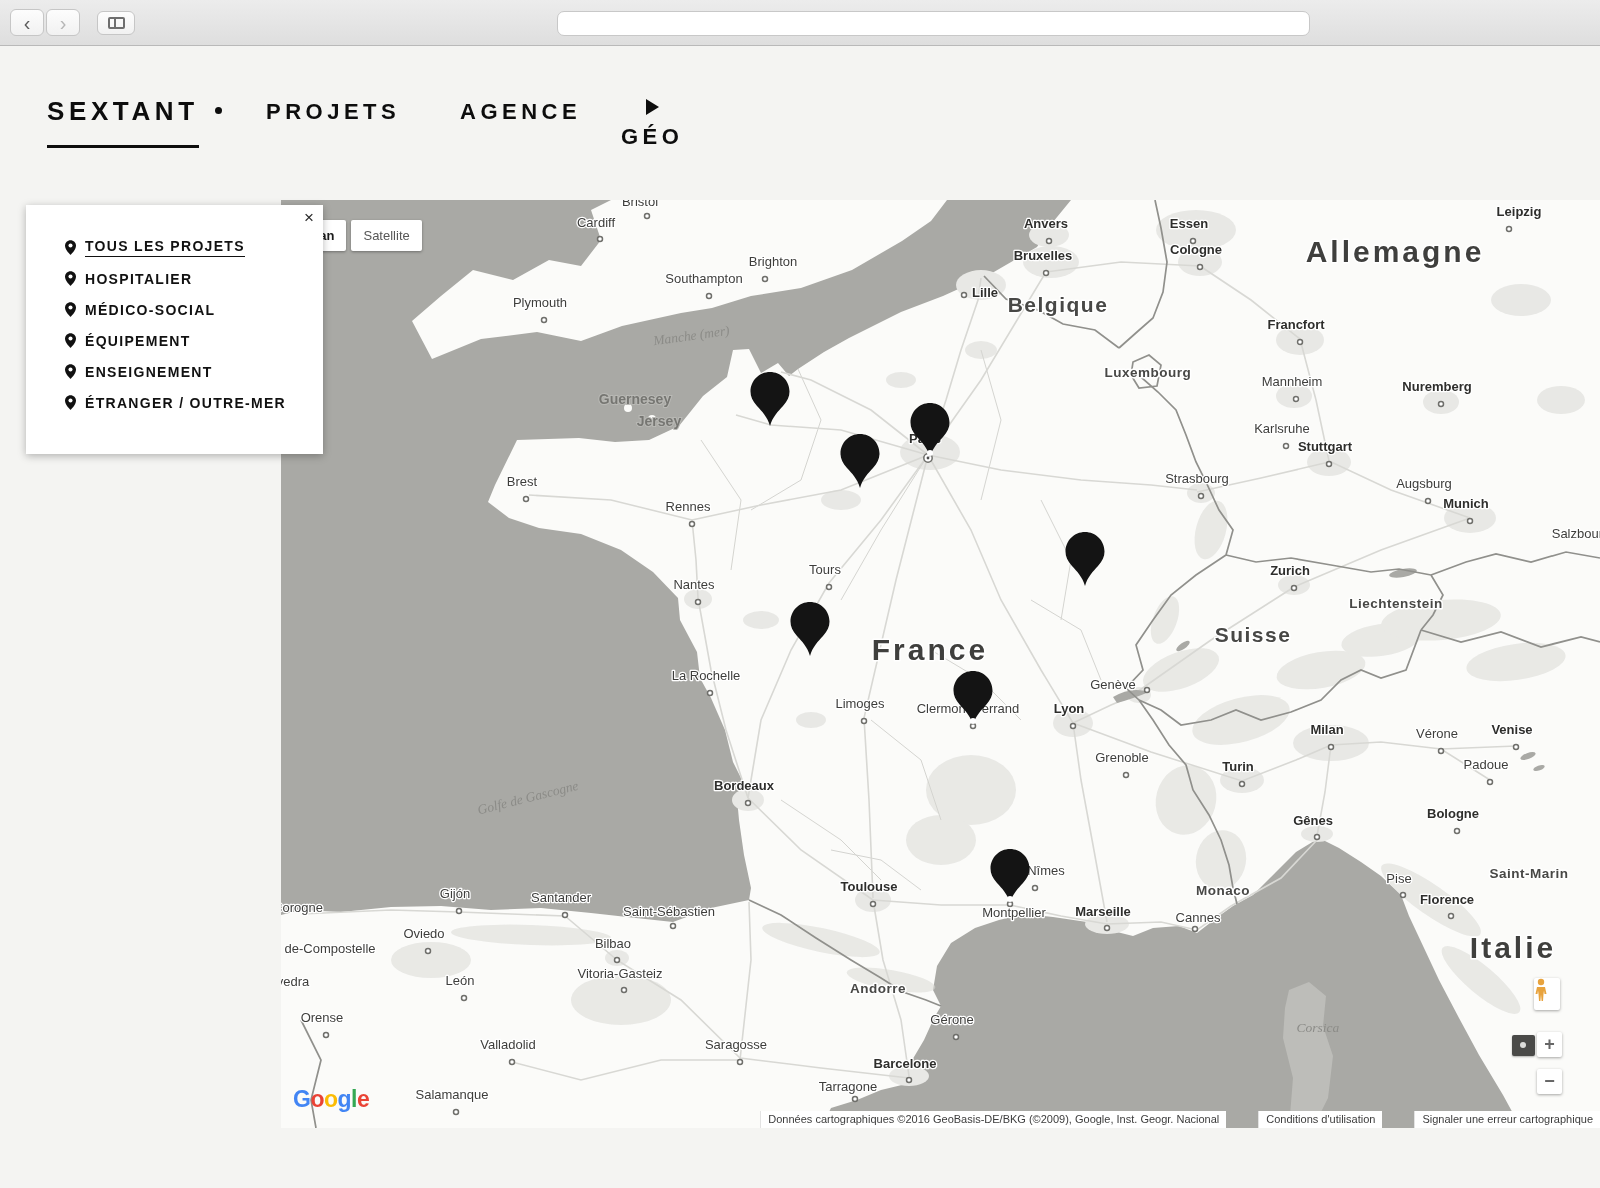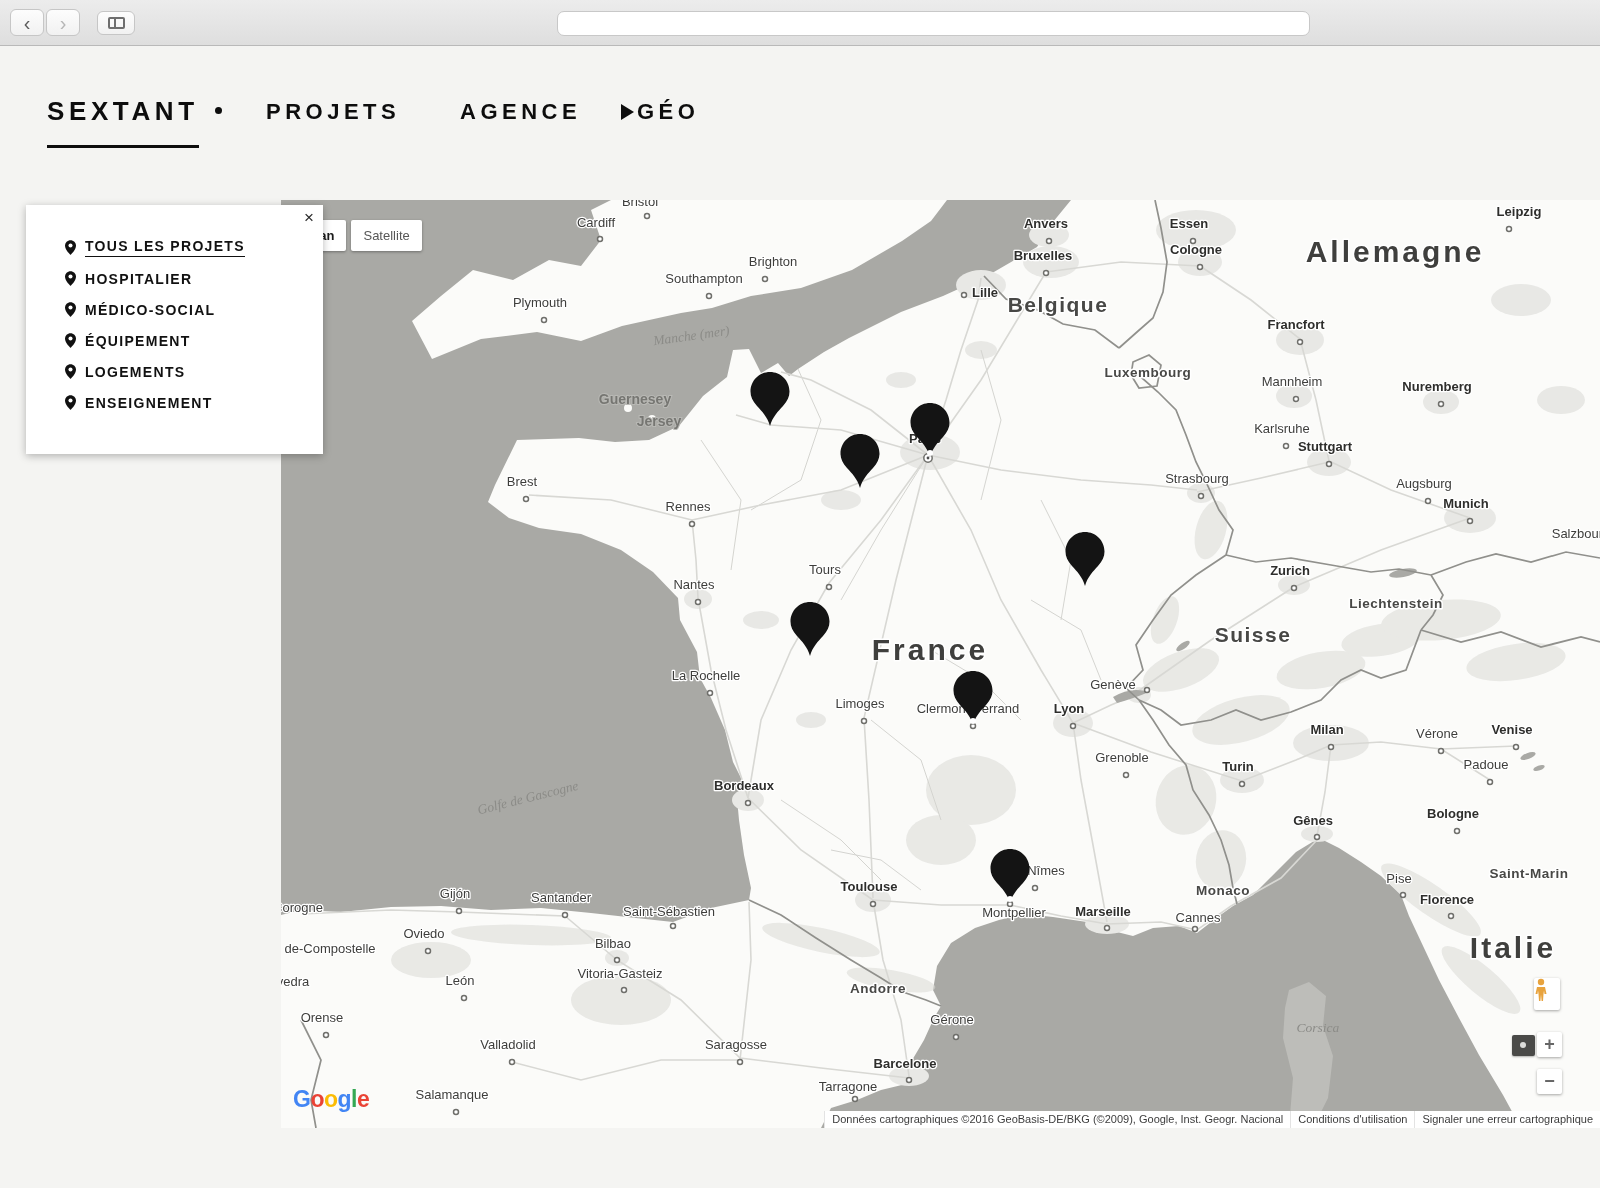--- a/index.html
+++ b/index.html
@@ -33,21 +33,21 @@
   
   .hdr-logo{
     position:absolute;left:47px;top:96px;
     font-size:26px;font-weight:700;letter-spacing:4.6px;color:#0d0d0d;
     padding-bottom:18px;border-bottom:3px solid #0d0d0d;text-decoration:none;cursor:pointer;
   }
   .hdr-dot{position:absolute;left:215px;top:107px;width:7px;height:7px;border-radius:50%;background:#0d0d0d;}
   .hdr-nav{position:absolute;top:99px;font-size:22px;font-weight:700;letter-spacing:4.5px;color:#0d0d0d;text-decoration:none;cursor:pointer;}
   .nav-projets{left:266px;}
   .nav-agence{left:460px;}
-  .nav-geo{left:621px;display:flex;align-items:center;gap:3px;}
+  .nav-geo{left:621px;display:flex;align-items:center;gap:9px;flex-direction:column;}
   .geo-arrow{width:0;height:0;border-left:13px solid #0d0d0d;border-top:8px solid transparent;border-bottom:8px solid transparent;}
   
   .map-wrap{
     position:absolute;left:281px;top:200px;width:1319px;height:928px;
     background:#a9a9a5;overflow:hidden;z-index:1;
   }
   .map-wrap svg{position:absolute;left:0;top:0;cursor:grab;}
   .ct{font-family:"Liberation Sans",sans-serif;font-size:13px;fill:#3e3e3c;stroke:#ffffff;stroke-width:2.5px;paint-order:stroke;stroke-linejoin:round;text-anchor:middle;}
   .ct.b{font-weight:700;fill:#2e2e2c;}
   .country{font-family:"Liberation Sans",sans-serif;font-weight:700;fill:#484846;stroke:#ffffff;stroke-width:3px;paint-order:stroke;stroke-linejoin:round;text-anchor:middle;}
@@ -58,21 +58,21 @@
   .island{font-family:"Liberation Sans",sans-serif;font-weight:700;font-size:14px;fill:#767672;stroke:#b9b9b5;stroke-width:2px;paint-order:stroke;text-anchor:middle;}
   .cdot{fill:#ffffff;stroke:#6f6f6b;stroke-width:1.5px;}
   .pin{fill:#141414;cursor:pointer;}
   
   .mt-controls{position:absolute;left:14px;top:20px;display:flex;gap:5px;z-index:3;}
   .mt-btn{height:31px;padding:0 12px;background:#fff;border-radius:2px;
     box-shadow:0 1px 3px rgba(0,0,0,.35);font-size:13px;color:#565656;
     display:flex;align-items:center;cursor:pointer;}
   .mt-btn.sel{font-weight:700;color:#1a1a1a;}
   .glogo{position:absolute;left:12px;bottom:15px;font-size:23px;font-weight:600;letter-spacing:-.5px;z-index:3;cursor:pointer;}
-  .attrib{position:absolute;right:0;bottom:0;height:17px;display:flex;z-index:3;font-size:11px;color:#3c3c3c;white-space:nowrap;}
+  .attrib{position:absolute;right:0;bottom:0;height:17px;display:flex;z-index:3;font-size:11px;color:#3c3c3c;white-space:nowrap;gap:32px;}
   .attrib>div{background:#ffffff;padding:0 7px;line-height:17px;border-left:1px solid #e3e3e3;}
   .attrib a{color:#3c3c3c;text-decoration:none;cursor:pointer;}
   .zoom-btn{position:absolute;width:25px;height:25px;background:#fff;border-radius:2px;
     box-shadow:0 1px 3px rgba(0,0,0,.35);display:flex;align-items:center;justify-content:center;
     font-size:18px;font-weight:700;color:#666;cursor:pointer;z-index:3;}
   .zin{left:1256px;top:832px;}
   .zout{left:1256px;top:869px;}
   .pegman{position:absolute;left:1253px;top:778px;width:26px;height:32px;background:#fff;border-radius:2px;
     box-shadow:0 1px 3px rgba(0,0,0,.35);display:flex;align-items:center;justify-content:center;cursor:grab;z-index:3;}
   .mini-thumb{position:absolute;left:1231px;top:835px;width:23px;height:21px;background:#4a4a48;border-radius:2px;
@@ -486,25 +486,25 @@
         </span>
       <span class="lab">ÉQUIPEMENT</span>
     </li>
     <li>
       <span class="picon">
           <svg width="11" height="15" viewBox="0 0 12 16">
             <path d="M6,0C2.7,0 0,2.7 0,6c0,4.5 6,10 6,10s6,-5.5 6,-10C12,2.7 9.3,0 6,0z" fill="#111"></path>
             <circle cx="6" cy="5.8" r="2.2" fill="#fff"></circle>
           </svg>
         </span>
-      <span class="lab">LOGEMENTS</span>
+      <span class="lab">ENSEIGNEMENT</span>
     </li>
     <li>
       <span class="picon">
           <svg width="11" height="15" viewBox="0 0 12 16">
             <path d="M6,0C2.7,0 0,2.7 0,6c0,4.5 6,10 6,10s6,-5.5 6,-10C12,2.7 9.3,0 6,0z" fill="#111"></path>
             <circle cx="6" cy="5.8" r="2.2" fill="#fff"></circle>
           </svg>
         </span>
-      <span class="lab">ENSEIGNEMENT</span>
+      <span class="lab">ÉTRANGER / OUTRE-MER</span>
     </li>
   </ul>
 </div>
 
 </body></html>

